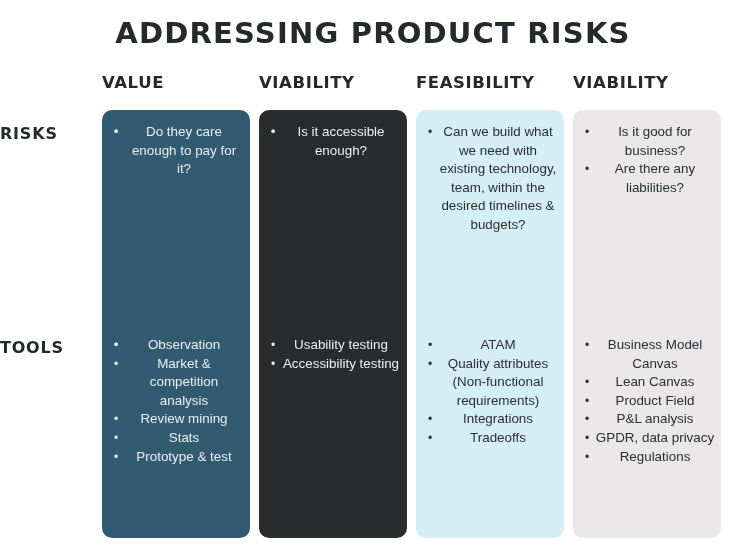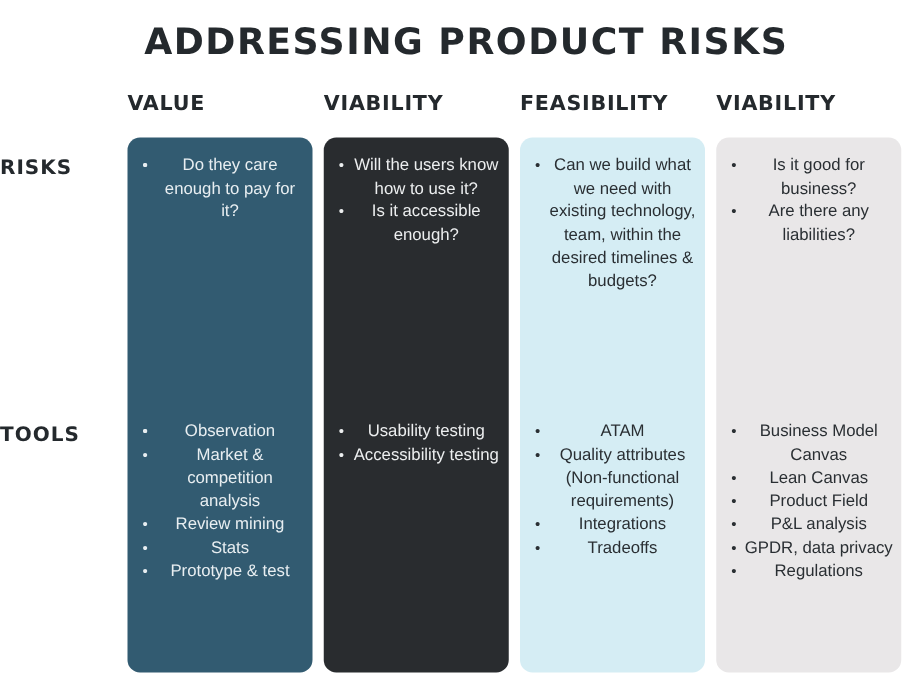--- a/index.html
+++ b/index.html
@@ -65,21 +65,21 @@
     <li><span class="bullet">•</span><span>Observation</span></li>
     <li><span class="bullet">•</span><span>Market &amp; competition analysis</span></li>
     <li><span class="bullet">•</span><span>Review mining</span></li>
     <li><span class="bullet">•</span><span>Stats</span></li>
     <li><span class="bullet">•</span><span>Prototype &amp; test</span></li>
   </ul>
 </div>
 
 <div class="card c-usab">
   <ul class="risks">
-    <li><span class="bullet">•</span><span>Will the users know how to use it?</span></li>
+    <li><span class="bullet">•</span></li>
     <li><span class="bullet">•</span><span>Is it accessible enough?</span></li>
   </ul>
   <ul class="tools">
     <li><span class="bullet">•</span><span>Usability testing</span></li>
     <li><span class="bullet">•</span><span>Accessibility testing</span></li>
   </ul>
 </div>
 
 <div class="card c-feas">
   <ul class="risks">

